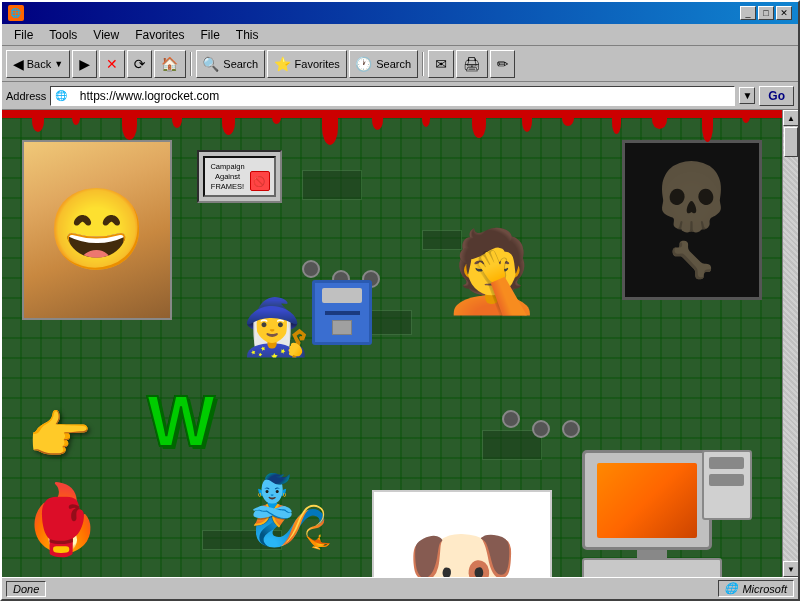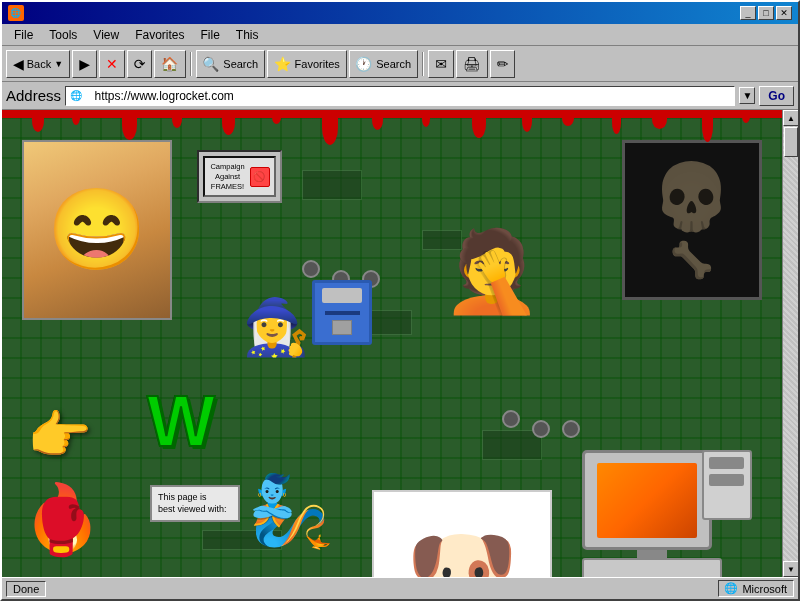--- a/index.html
+++ b/index.html
@@ -19,21 +19,21 @@
 
     
     .toolbar { background: #c0c0c0; border-bottom: 1px solid #808080; display: flex; align-items: center; height: 36px; padding: 2px 4px; gap: 2px; flex-shrink: 0; }
     .tb-btn { background: #c0c0c0; border: 1px solid; border-top-color: #fff; border-left-color: #fff; border-right-color: #404040; border-bottom-color: #404040; padding: 2px 6px; font-size: 11px; cursor: pointer; display: flex; align-items: center; gap: 3px; height: 28px; }
     .tb-separator { width: 2px; height: 24px; border-left: 1px solid #808080; border-right: 1px solid #fff; margin: 0 2px; }
     .tb-icon { font-size: 14px; }
     .tb-arrow { font-size: 9px; }
 
     
     .address-bar { background: #c0c0c0; border-bottom: 1px solid #808080; display: flex; align-items: center; height: 28px; padding: 2px 4px; gap: 4px; flex-shrink: 0; }
-    .address-label { font-size: 15px; }
+    .address-label { font-size: 11px; }
     .address-input { flex: 1; height: 20px; border: 1px solid; border-top-color: #404040; border-left-color: #404040; border-right-color: #fff; border-bottom-color: #fff; background: white; padding: 0 4px; font-size: 12px; display: flex; align-items: center; gap: 4px; }
     .address-favicon { font-size: 10px; }
     .address-text { font-size: 12px; margin-left: 8px; }
     .address-dropdown { padding: 2px; background: #c0c0c0; border: 1px solid; border-top-color: #fff; border-left-color: #fff; border-right-color: #404040; border-bottom-color: #404040; cursor: pointer; font-size: 10px; }
     .go-btn { padding: 2px 8px; background: #c0c0c0; border: 1px solid; border-top-color: #fff; border-left-color: #fff; border-right-color: #404040; border-bottom-color: #404040; font-size: 12px; cursor: pointer; font-weight: bold; color: #000080; }
 
     
     .content-area { flex: 1; display: flex; overflow: hidden; position: relative; }
     .scrollbar-v { width: 16px; background: #c0c0c0; border-left: 1px solid #808080; display: flex; flex-direction: column; flex-shrink: 0; }
     .scroll-btn { width: 16px; height: 16px; background: #c0c0c0; border: 1px solid; border-top-color: #fff; border-left-color: #fff; border-right-color: #404040; border-bottom-color: #404040; display: flex; align-items: center; justify-content: center; font-size: 8px; cursor: pointer; flex-shrink: 0; }
@@ -188,21 +188,21 @@
       border: 2px solid #888;
       padding: 4px 6px;
       font-size: 9px;
       color: black;
       line-height: 1.4;
       width: 90px;
     }
 
     
     .status-bar { background: #c0c0c0; border-top: 1px solid #fff; height: 22px; display: flex; align-items: center; padding: 0 4px; gap: 8px; flex-shrink: 0; }
-    .status-item { font-size: 11px; border: 1px solid; border-top-color: #404040; border-left-color: #404040; border-right-color: #fff; border-bottom-color: #fff; padding: 1px 6px; display: flex; align-items: center; gap: 4px; }
+    .status-item { font-size: 11px; border: 1px solid; border-top-color: #404040; border-left-color: #404040; border-right-color: #fff; border-bottom-color: #fff; padding: 1px 6px; display: flex; align-items: center; gap: 4px; font-style: italic; }
     .status-spacer { flex: 1; }
 
     
     .cb-element { position: absolute; border: 1px solid #4a7a4a; opacity: 0.5; }
   </style>
 </head>
 <body>
 
 <div class="window">
 
@@ -315,21 +315,21 @@
           <div class="drip" style="left:650px;width:15px;height:19px;"></div>
           <div class="drip" style="left:700px;width:11px;height:32px;"></div>
           <div class="drip" style="left:740px;width:8px;height:13px;"></div>
         </div>
 
         <div class="bill-gates">
           <div style="width:100%;height:100%;background:linear-gradient(160deg,#f0c878 0%,#e0a860 30%,#c88840 60%,#906030 100%);display:flex;align-items:center;justify-content:center;font-size:80px;">😄</div>
         </div>
 
         <div class="campaign-badge">
-          <div style="border:2px inset #666;background:#e0e0e0;padding:4px;display:flex;gap:4px;align-items:center;">
+          <div style="border:2px inset #666;background:#e0e0e0;padding:4px;display:flex;gap:4px;align-items:flex-end;">
             <div style="flex:1;font-size:7.5px;line-height:1.3;color:black;">
               <div>Campaign</div>
               <div>Against</div>
               <div style="font-weight:normal;">FRAMES!</div>
             </div>
             <div style="width:20px;height:20px;background:#ff4444;border:1px solid #cc0000;border-radius:2px;display:flex;align-items:center;justify-content:center;font-size:10px;color:white;font-weight:bold;">🚫</div>
           </div>
         </div>
 
         <div class="floppy">
@@ -374,24 +374,20 @@
               </div>
               <div class="keyboard"></div>
             </div>
             <div class="computer-unit">
               <div style="margin:5px;width:35px;height:12px;background:#888;border-radius:2px;"></div>
               <div style="margin:5px;width:35px;height:12px;background:#888;border-radius:2px;margin-top:2px;"></div>
             </div>
           </div>
         </div>
 
-        <div class="viewed-badge">
-          <div>This page is</div>
-          <div>best viewed with:</div>
-        </div>
 
       </div>
     </div>
 
     <div class="scrollbar-v">
       <button class="scroll-btn">▲</button>
       <div class="scroll-track">
         <div class="scroll-thumb"></div>
       </div>
       <button class="scroll-btn">▼</button>

